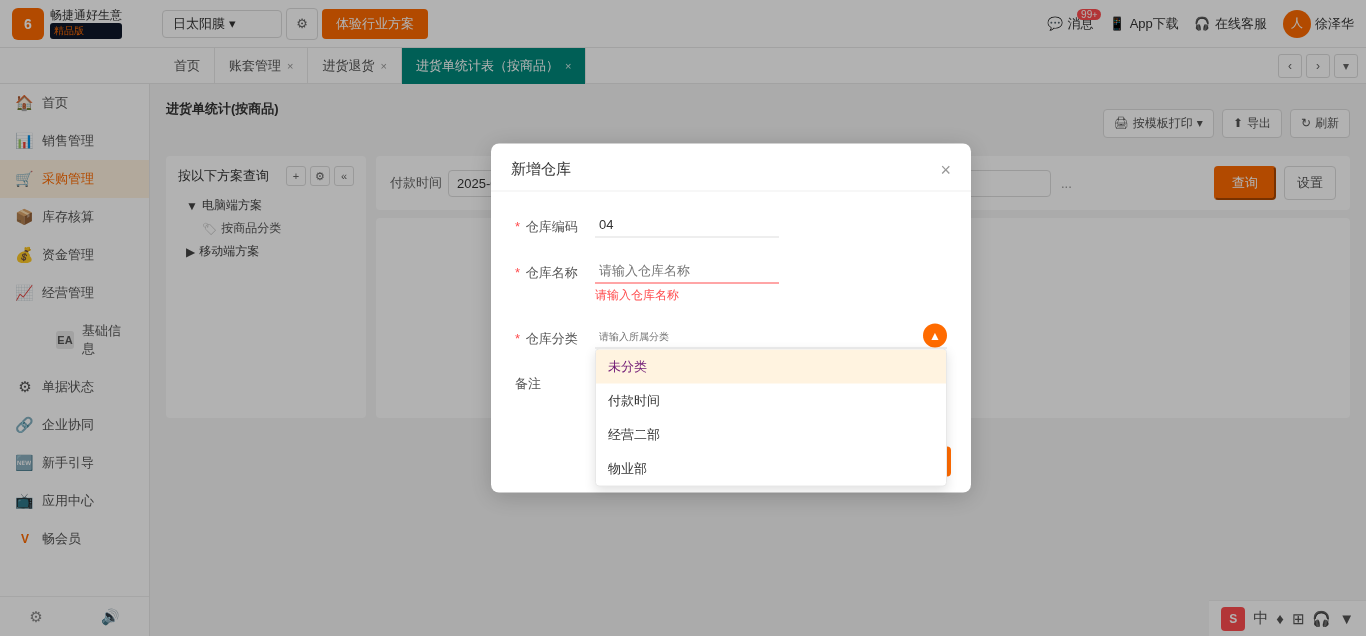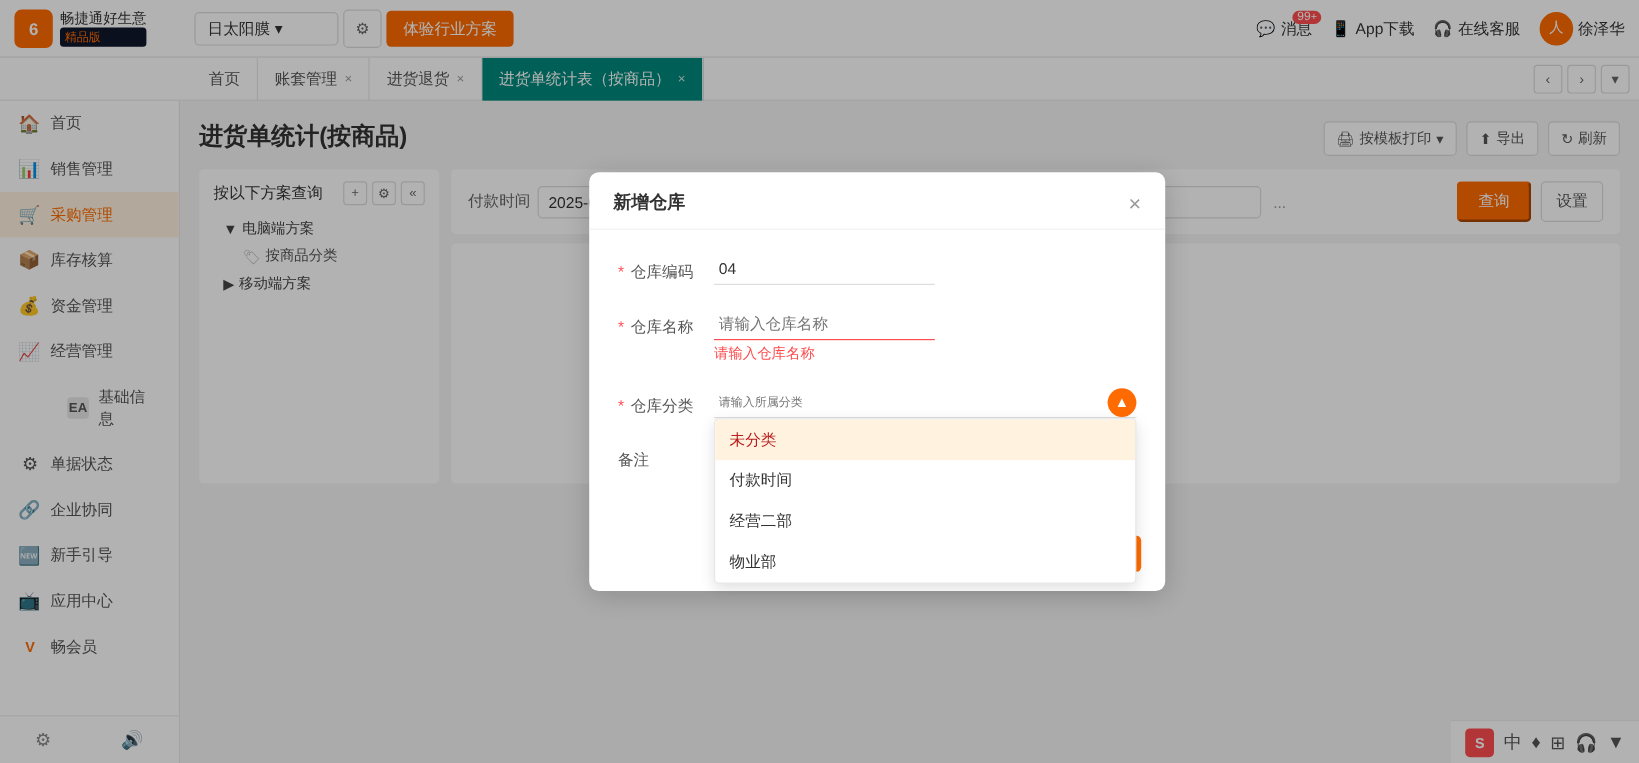--- a/index.html
+++ b/index.html
@@ -120,21 +120,21 @@
     .sidebar-icon { width: 18px; height: 18px; display: flex; align-items: center; justify-content: center; font-size: 15px; flex-shrink: 0; }
 
     
     .content-area {
       flex: 1;
       padding: 16px;
       background: #f5f5f5;
       overflow: hidden;
       position: relative;
     }
-    .page-title { font-size: 20px; font-weight: 600; color: #333; margin-bottom: 4px; }
+    .page-title { font-size: 13px; font-weight: 600; color: #333; margin-bottom: 28px; }
     .toolbar-right { display: flex; gap: 8px; align-items: center; }
     .toolbar-btn {
       display: flex; align-items: center; gap: 4px;
       border: 1px solid #ddd; border-radius: 4px;
       padding: 5px 10px; cursor: pointer; background: #fff; font-size: 12px; color: #555;
     }
     .query-btn { background: #ff6b00; color: #fff; border-color: #ff6b00; border-radius: 4px; padding: 6px 16px; cursor: pointer; font-size: 13px; font-weight: 500; }
     .settings-btn { border: 1px solid #ddd; border-radius: 4px; padding: 5px 12px; cursor: pointer; background: #fff; font-size: 13px; color: #555; }
 
     .plan-panel {
@@ -183,21 +183,21 @@
       z-index: 200;
       width: 480px;
       padding: 0;
       overflow: visible;
     }
     .modal-header {
       display: flex; align-items: center; justify-content: space-between;
       padding: 16px 20px 12px;
       border-bottom: 1px solid #f0f0f0;
     }
-    .modal-title { font-size: 15px; font-weight: 700; color: #333; }
+    .modal-title { font-size: 15px; font-weight: 400; color: #333; }
     .modal-close { cursor: pointer; color: #999; font-size: 18px; line-height: 1; }
     .modal-body { padding: 20px 24px; }
     .modal-field { display: flex; align-items: flex-start; margin-bottom: 20px; }
     .modal-label { width: 80px; color: #555; font-size: 13px; padding-top: 6px; flex-shrink: 0; }
     .required-star { color: #ff4d4f; margin-right: 2px; }
     .modal-input {
       flex: 1;
       border: none;
       border-bottom: 1px solid #ddd;
       padding: 5px 4px;
@@ -241,21 +241,21 @@
       box-shadow: 0 4px 12px rgba(0,0,0,0.12);
       z-index: 300;
       overflow: hidden;
     }
     .dropdown-item {
       padding: 8px 12px;
       font-size: 13px;
       color: #333;
       cursor: pointer;
     }
-    .dropdown-item.selected { background: #fff3e0; color: #b91c1c; }
+    .dropdown-item.selected { background: #fff3e0; color: #701a75; }
 
     
     .sidebar-footer {
       position: absolute; bottom: 0; left: 0; right: 0;
       height: 40px;
       border-top: 1px solid #eee;
       display: flex; align-items: center; justify-content: space-around;
       background: #fff;
     }
     .footer-icon { cursor: pointer; color: #888; font-size: 15px; }

